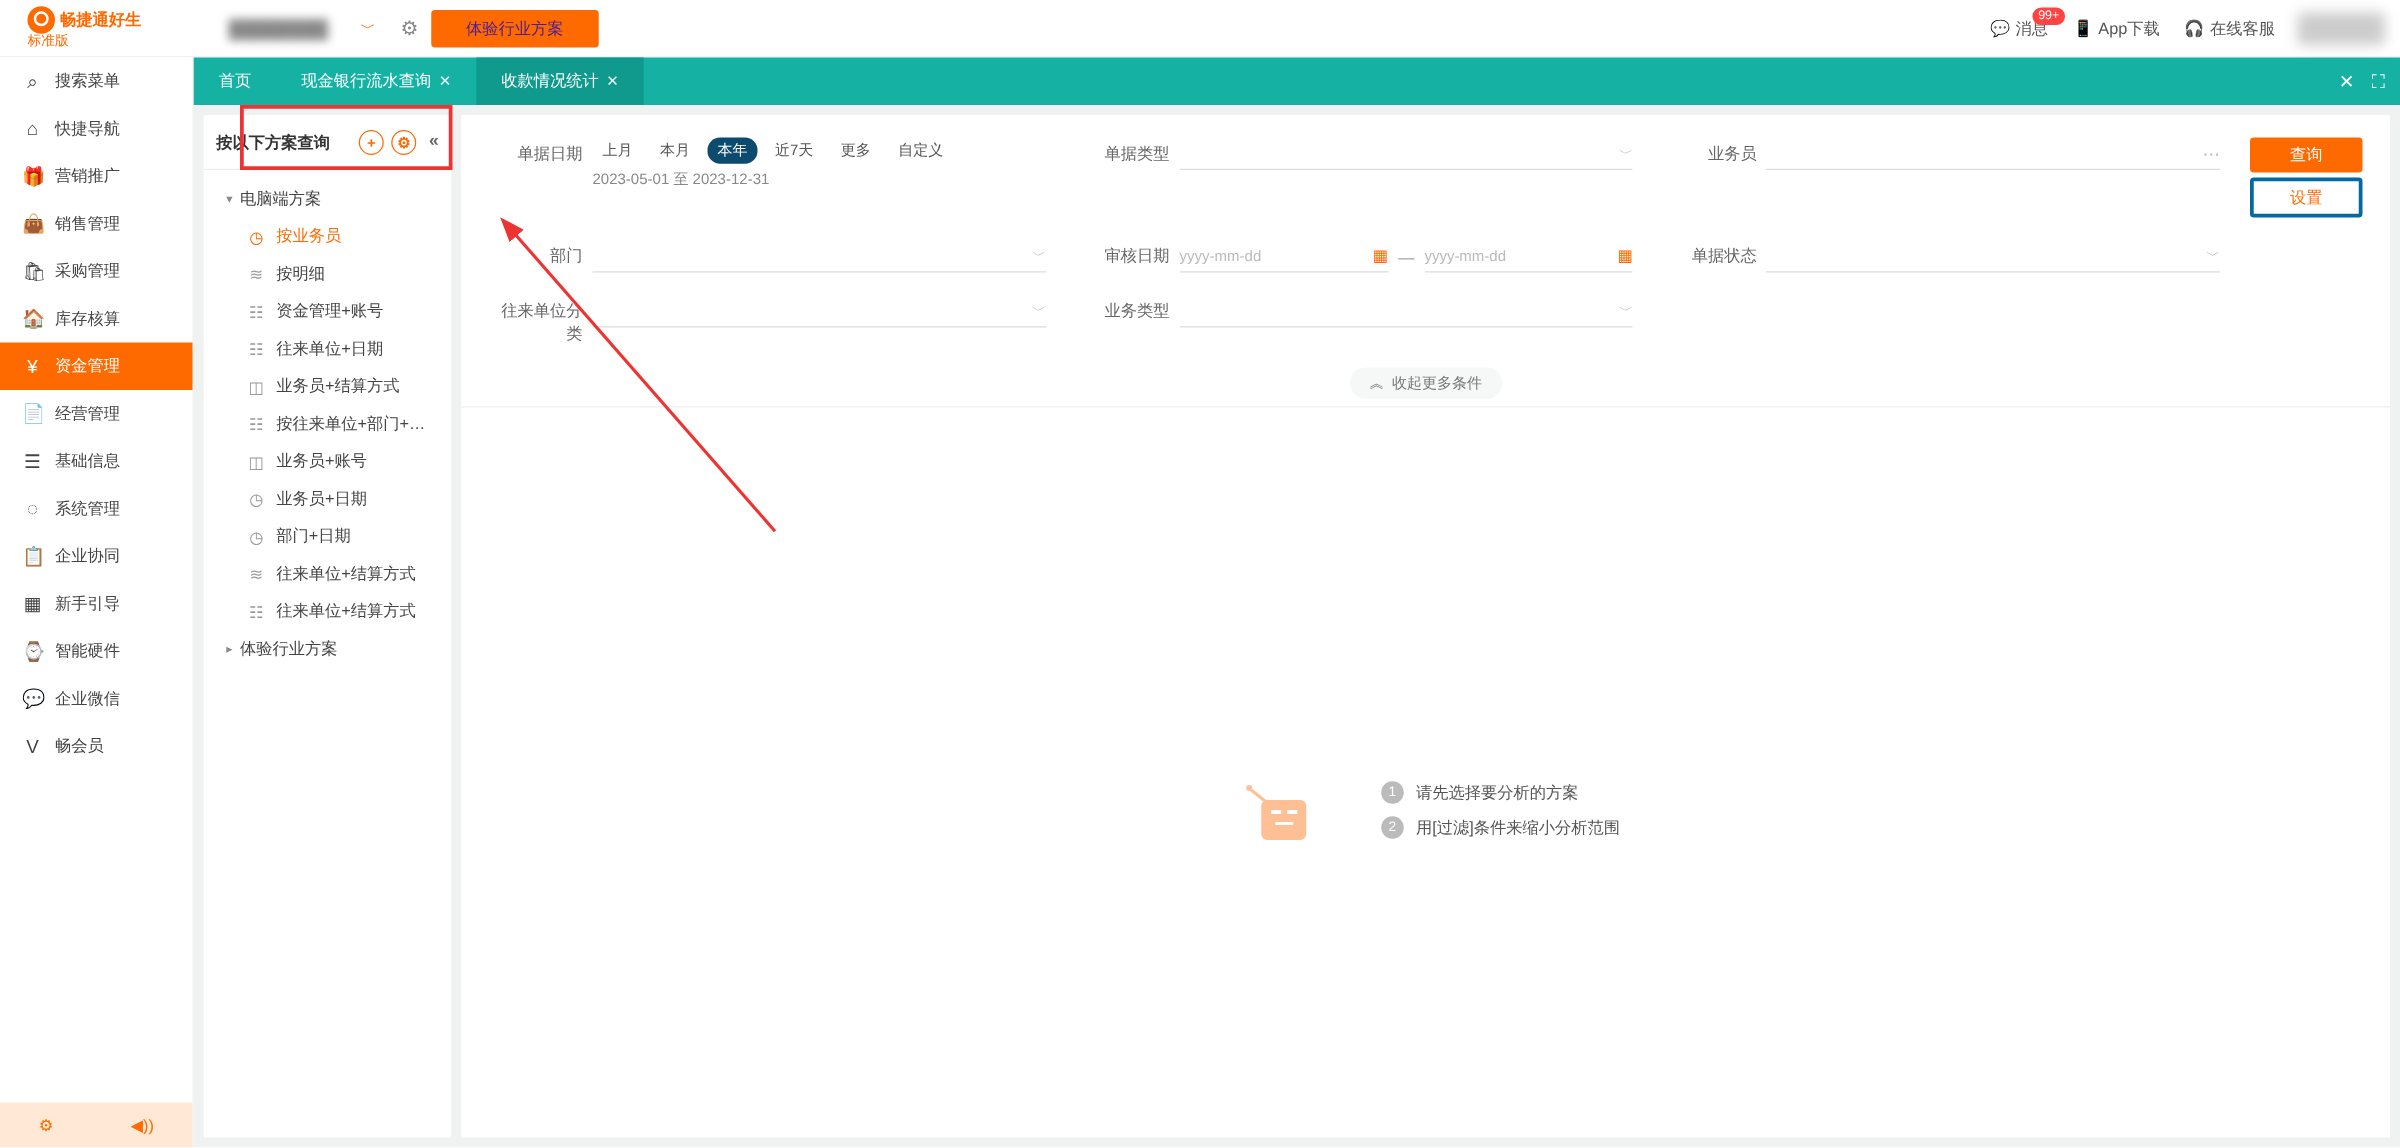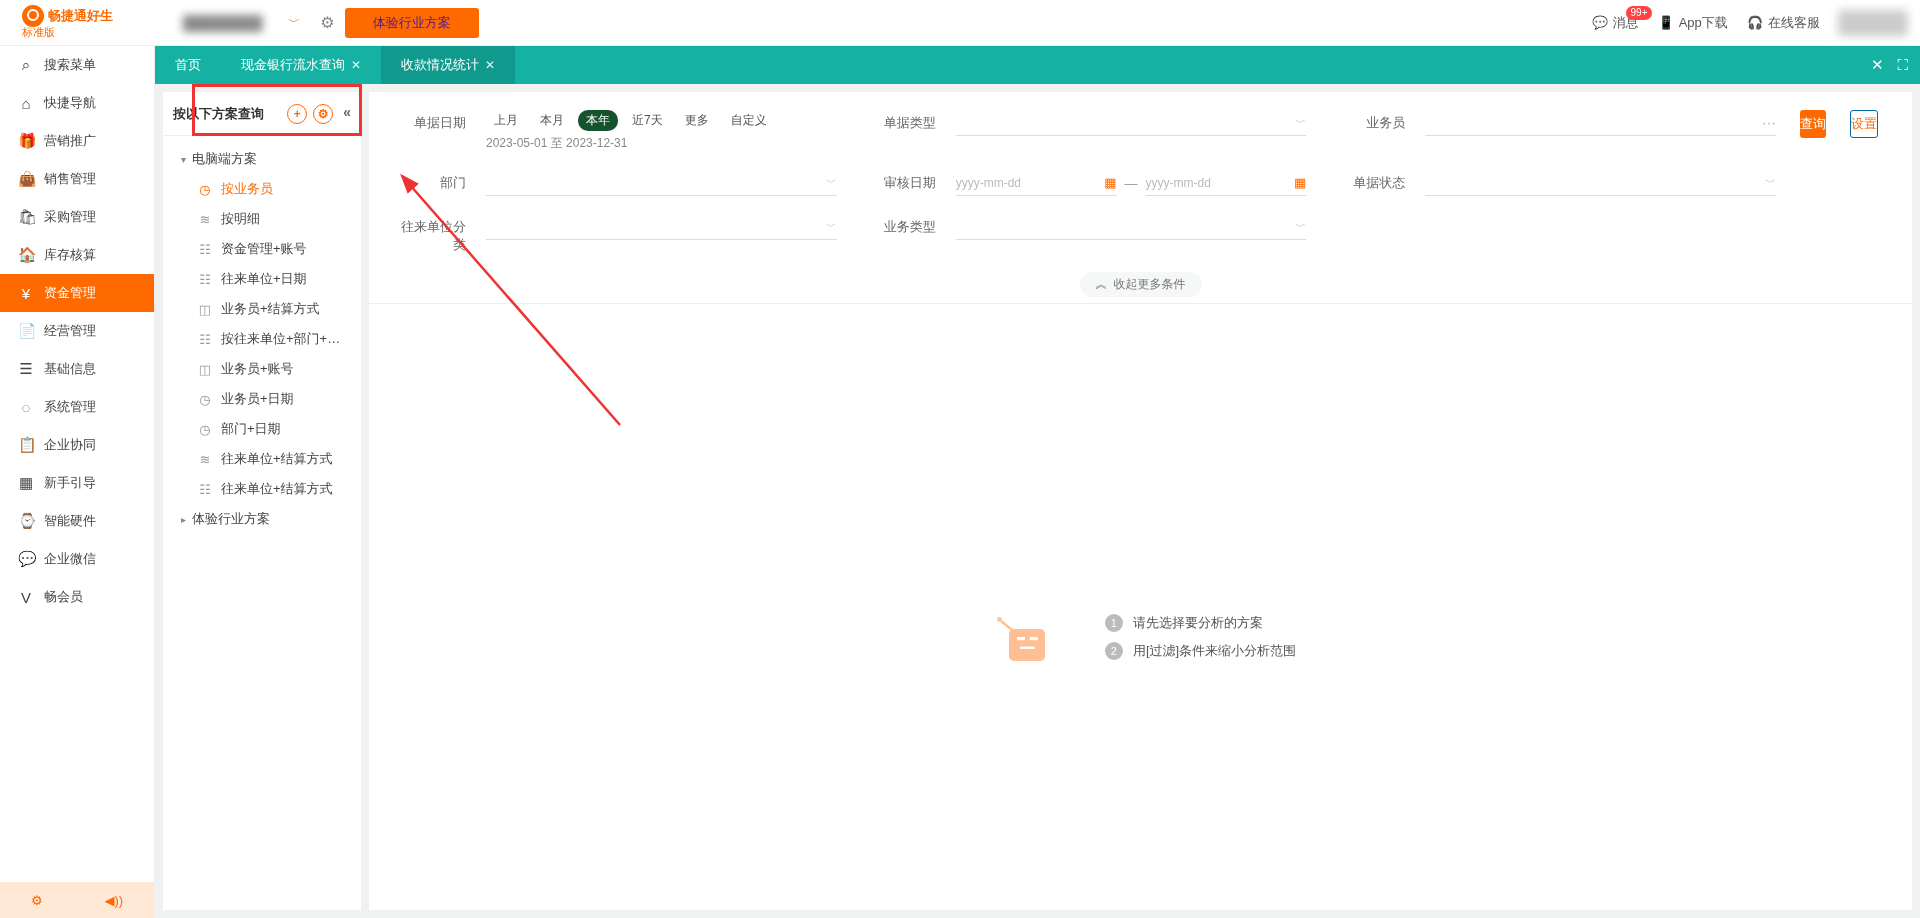--- a/index.html
+++ b/index.html
@@ -47,36 +47,36 @@
 .scheme-tree { padding:8px 0; font-size:13px; color:#444; overflow:auto;}
 .tree-group { padding:6px 18px; display:flex; align-items:center; gap:6px; cursor:pointer;}
 .tree-caret { font-size:10px; color:#888;}
 .tree-item { display:flex; align-items:center; gap:8px; padding:6px 10px 6px 34px; cursor:pointer;}
 .tree-item.active { color:#ff6a00;}
 .tree-item.active .ti-icon { color:#ff6a00;}
 .ti-icon { font-size:13px; color:#999; width:16px; text-align:center;}
 .ti-label { white-space:nowrap; overflow:hidden; text-overflow:ellipsis;}
 .filters { flex:1; background:#fff; display:flex; flex-direction:column; min-width:0;}
 .filter-grid { display:grid; grid-template-columns: repeat(3,1fr) 90px; gap:18px 24px; padding:18px 22px 12px 22px; align-items:start;}
-.ff { display:flex; align-items:flex-start; gap:20px;}
+.ff { display:flex; align-items:flex-start; gap:8px;}
 .ff-label { width:75px; text-align:right; color:#666; padding-top:4px; font-size:13px;}
 .ff-body { flex:1; min-width:0;}
 .chipset { display:flex; gap:6px; flex-wrap:wrap; align-items:center;}
 .chip { padding:2px 8px; border-radius:10px; font-size:12px; color:#555; cursor:pointer;}
-.chip.active { background:#14532d; color:#fff;}
+.chip.active { background:#0c4a6e; color:#fff;}
 .date-under { color:#888; font-size:12px; margin-top:4px;}
 .sel { border:none; border-bottom:1px solid #ddd; height:26px; width:100%; display:flex; align-items:center; justify-content:flex-end; color:#bbb; cursor:pointer;}
 .sel .caret { font-size:11px;}
 .sel.more::after{content:"⋯"; color:#bbb; font-size:14px;}
 .date-pair { display:flex; align-items:center; gap:8px;}
 .date-in { flex:1; border:none; border-bottom:1px solid #ddd; height:26px; display:flex; align-items:center; justify-content:space-between; color:#bbb; font-size:12px;}
 .cal-ic { color:#ff6a00; font-size:13px;}
-.btn-col { display:flex; flex-direction:row; gap:24px; align-items:stretch;}
+.btn-col { display:flex; flex-direction:column; gap:4px; align-items:stretch;}
 .btn-primary { background:#ff6a00; color:#fff; border:none; border-radius:3px; padding:5px 0; cursor:pointer; font-size:13px;}
-.btn-outline { background:#fff; color:#ff6a00; border:1px solid #0369a1; border-radius:3px; padding:4px 0; cursor:pointer; font-size:13px;}
+.btn-outline { background:#fff; color:#ff6a00; border:3px solid #0369a1; border-radius:3px; padding:4px 0; cursor:pointer; font-size:13px;}
 .collapse-bar { margin:6px auto 0; background:#f6f7f7; border-radius:14px; padding:4px 16px; font-size:12px; color:#777; cursor:pointer; display:flex; align-items:center; gap:6px;}
 .result-area { flex:1; border-top:1px solid #eee; margin-top:6px; position:relative; display:flex; align-items:center; justify-content:center; flex-direction:column;}
 .placeholder-robot { width:80px; height:80px; opacity:.8;}
 .steps { display:flex; flex-direction:column; gap:10px; margin-left:20px;}
 .step-row { display:flex; align-items:center; gap:10px; color:#555; font-size:13px;}
 .step-num { width:18px; height:18px; border-radius:50%; background:#bbb; color:#fff; font-size:11px; display:flex; align-items:center; justify-content:center;}
 .result-inner { display:flex; align-items:center; gap:20px; margin-top:60px;}
 .arrow-svg { position:absolute; left:170px; top:105px; z-index:49; pointer-events:none;}
 </style>
 </head>

